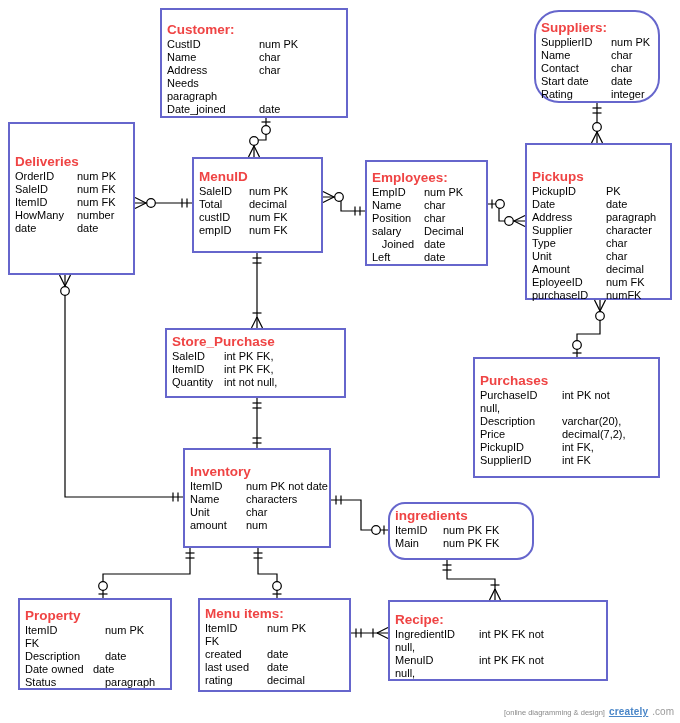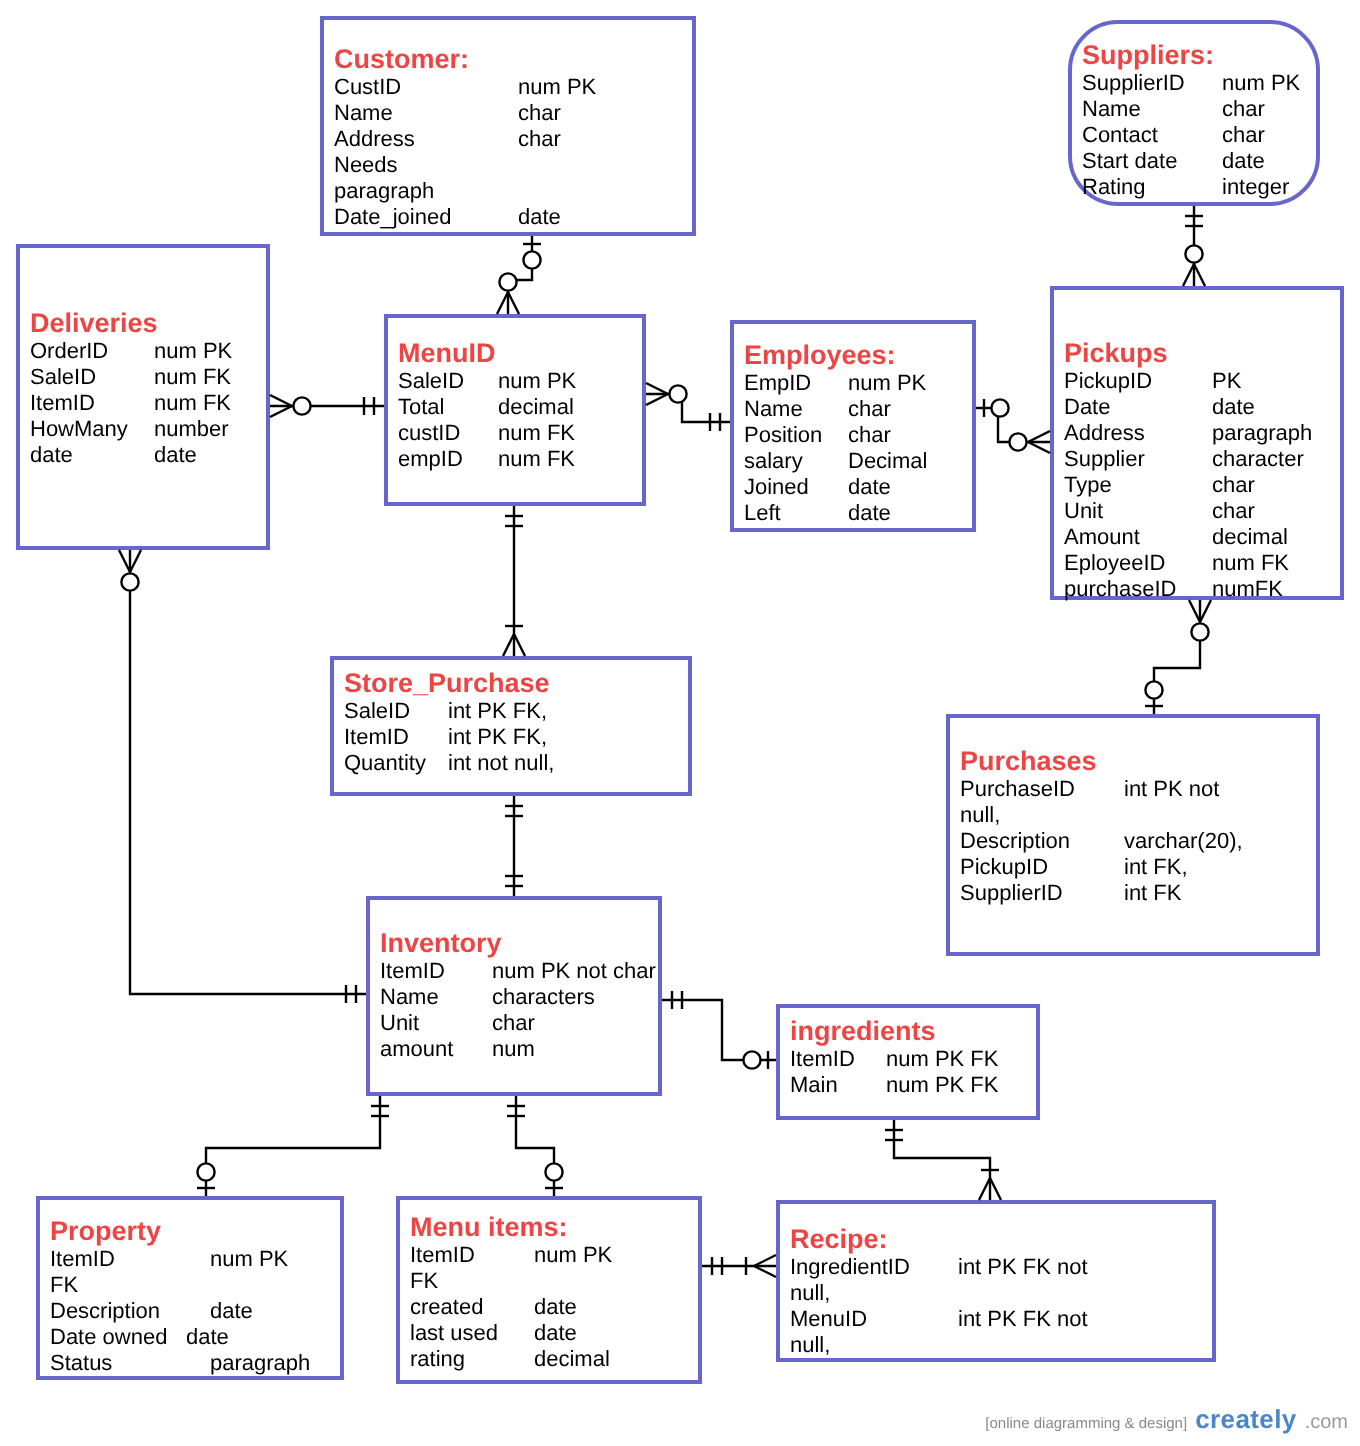--- a/index.html
+++ b/index.html
@@ -7,21 +7,21 @@
           font-family:"Liberation Sans",sans-serif;}
   .entity{position:absolute;box-sizing:border-box;border:2px solid #6666cc;background:#ffffff;
           padding-left:5px;padding-right:2px;}
   .etitle{font-size:13.5px;font-weight:bold;color:#ef4444;line-height:16px;white-space:nowrap;}
   .erow{font-size:11px;color:#000;line-height:13px;white-space:nowrap;}
   .fname{display:inline-block;}
   .ftype{display:inline;}
   #wires{position:absolute;left:0;top:0;pointer-events:none;}
   #watermark{position:absolute;right:6px;bottom:6px;font-size:7.5px;color:#8a8a8a;
              display:flex;align-items:baseline;gap:4px;}
-  #wm-brand{font-size:13px;font-weight:bold;letter-spacing:0.2px;}
+  #wm-brand{font-size:10px;font-weight:bold;letter-spacing:0.2px;text-decoration:underline;}
   #wm-domain{font-size:10px;color:#9a9a9a;}
 </style>
 </head>
 <body>
 
 <div id="canvas">
   <div id="entities">
       <div class="entity" style="left: 160px; top: 8px; width: 188px; height: 110px; padding-top: 12px; border-color: rgb(102, 102, 204);">
         <div class="etitle">Customer:</div>
         <div class="erow"><span class="fname" style="width: 92px;">CustID</span><span class="ftype">num PK</span></div>
@@ -53,21 +53,21 @@
         <div class="erow"><span class="fname" style="width: 50px;">Total</span><span class="ftype">decimal</span></div>
         <div class="erow"><span class="fname" style="width: 50px;">custID</span><span class="ftype">num FK</span></div>
         <div class="erow"><span class="fname" style="width: 50px;">empID</span><span class="ftype">num FK</span></div>
       </div>
       <div class="entity" style="left: 365px; top: 160px; width: 123px; height: 106px; padding-top: 8px; border-color: rgb(102, 102, 204);">
         <div class="etitle">Employees:</div>
         <div class="erow"><span class="fname" style="width: 52px;">EmpID</span><span class="ftype">num PK</span></div>
         <div class="erow"><span class="fname" style="width: 52px;">Name</span><span class="ftype">char</span></div>
         <div class="erow"><span class="fname" style="width: 52px;">Position</span><span class="ftype">char</span></div>
         <div class="erow"><span class="fname" style="width: 52px;">salary</span><span class="ftype">Decimal</span></div>
-        <div class="erow"><span class="fname" style="width: 52px;">Joined</span><span class="ftype">date</span></div>
+        <div class="erow"><span class="fname" style="width: 52px; text-align: center;">Joined</span><span class="ftype">date</span></div>
         <div class="erow"><span class="fname" style="width: 52px;">Left</span><span class="ftype">date</span></div>
       </div>
       <div class="entity" style="left: 525px; top: 143px; width: 147px; height: 157px; padding-top: 24px; border-color: rgb(102, 102, 204);">
         <div class="etitle">Pickups</div>
         <div class="erow"><span class="fname" style="width: 74px;">PickupID</span><span class="ftype">PK</span></div>
         <div class="erow"><span class="fname" style="width: 74px;">Date</span><span class="ftype">date</span></div>
         <div class="erow"><span class="fname" style="width: 74px;">Address</span><span class="ftype">paragraph</span></div>
         <div class="erow"><span class="fname" style="width: 74px;">Supplier</span><span class="ftype">character</span></div>
         <div class="erow"><span class="fname" style="width: 74px;">Type</span><span class="ftype">char</span></div>
         <div class="erow"><span class="fname" style="width: 74px;">Unit</span><span class="ftype">char</span></div>
@@ -79,31 +79,32 @@
         <div class="etitle">Store_Purchase</div>
         <div class="erow"><span class="fname" style="width: 52px;">SaleID</span><span class="ftype">int PK FK,</span></div>
         <div class="erow"><span class="fname" style="width: 52px;">ItemID</span><span class="ftype">int PK FK,</span></div>
         <div class="erow"><span class="fname" style="width: 52px;">Quantity</span><span class="ftype">int not null,</span></div>
       </div>
       <div class="entity" style="left: 473px; top: 357px; width: 187px; height: 121px; padding-top: 14px; border-color: rgb(102, 102, 204);">
         <div class="etitle">Purchases</div>
         <div class="erow"><span class="fname" style="width: 82px;">PurchaseID</span><span class="ftype">int PK not</span></div>
         <div class="erow"><span class="fname">null,</span><span class="ftype"></span></div>
         <div class="erow"><span class="fname" style="width: 82px;">Description</span><span class="ftype">varchar(20),</span></div>
+        <div class="erow"><span class="fname" style="width: 82px;">Price</span><span class="ftype">decimal(7,2),</span></div>
         <div class="erow"><span class="fname" style="width: 82px;">PickupID</span><span class="ftype">int FK,</span></div>
         <div class="erow"><span class="fname" style="width: 82px;">SupplierID</span><span class="ftype">int FK</span></div>
       </div>
       <div class="entity" style="left: 183px; top: 448px; width: 148px; height: 100px; padding-top: 14px; border-color: rgb(102, 102, 204);">
         <div class="etitle">Inventory</div>
-        <div class="erow"><span class="fname" style="width: 56px;">ItemID</span><span class="ftype">num PK not char</span></div>
+        <div class="erow"><span class="fname" style="width: 56px;">ItemID</span><span class="ftype">num PK not date</span></div>
         <div class="erow"><span class="fname" style="width: 56px;">Name</span><span class="ftype">characters</span></div>
         <div class="erow"><span class="fname" style="width: 56px;">Unit</span><span class="ftype">char</span></div>
         <div class="erow"><span class="fname" style="width: 56px;">amount</span><span class="ftype">num</span></div>
       </div>
-      <div class="entity" style="left: 388px; top: 502px; width: 132px; height: 58px; padding-top: 4px; border-color: rgb(102, 102, 204);">
+      <div class="entity" style="left: 388px; top: 502px; width: 146px; height: 58px; padding-top: 4px; border-color: rgb(102, 102, 204); border-radius: 17px;">
         <div class="etitle">ingredients</div>
         <div class="erow"><span class="fname" style="width: 48px;">ItemID</span><span class="ftype">num PK FK</span></div>
         <div class="erow"><span class="fname" style="width: 48px;">Main</span><span class="ftype">num PK FK</span></div>
       </div>
       <div class="entity" style="left: 18px; top: 598px; width: 154px; height: 92px; padding-top: 8px; border-color: rgb(102, 102, 204);">
         <div class="etitle">Property</div>
         <div class="erow"><span class="fname" style="width: 80px;">ItemID</span><span class="ftype">num PK</span></div>
         <div class="erow"><span class="fname">FK</span><span class="ftype"></span></div>
         <div class="erow"><span class="fname" style="width: 80px;">Description</span><span class="ftype">date</span></div>
         <div class="erow"><span class="fname" style="width: 68px;">Date owned</span><span class="ftype">date</span></div>

